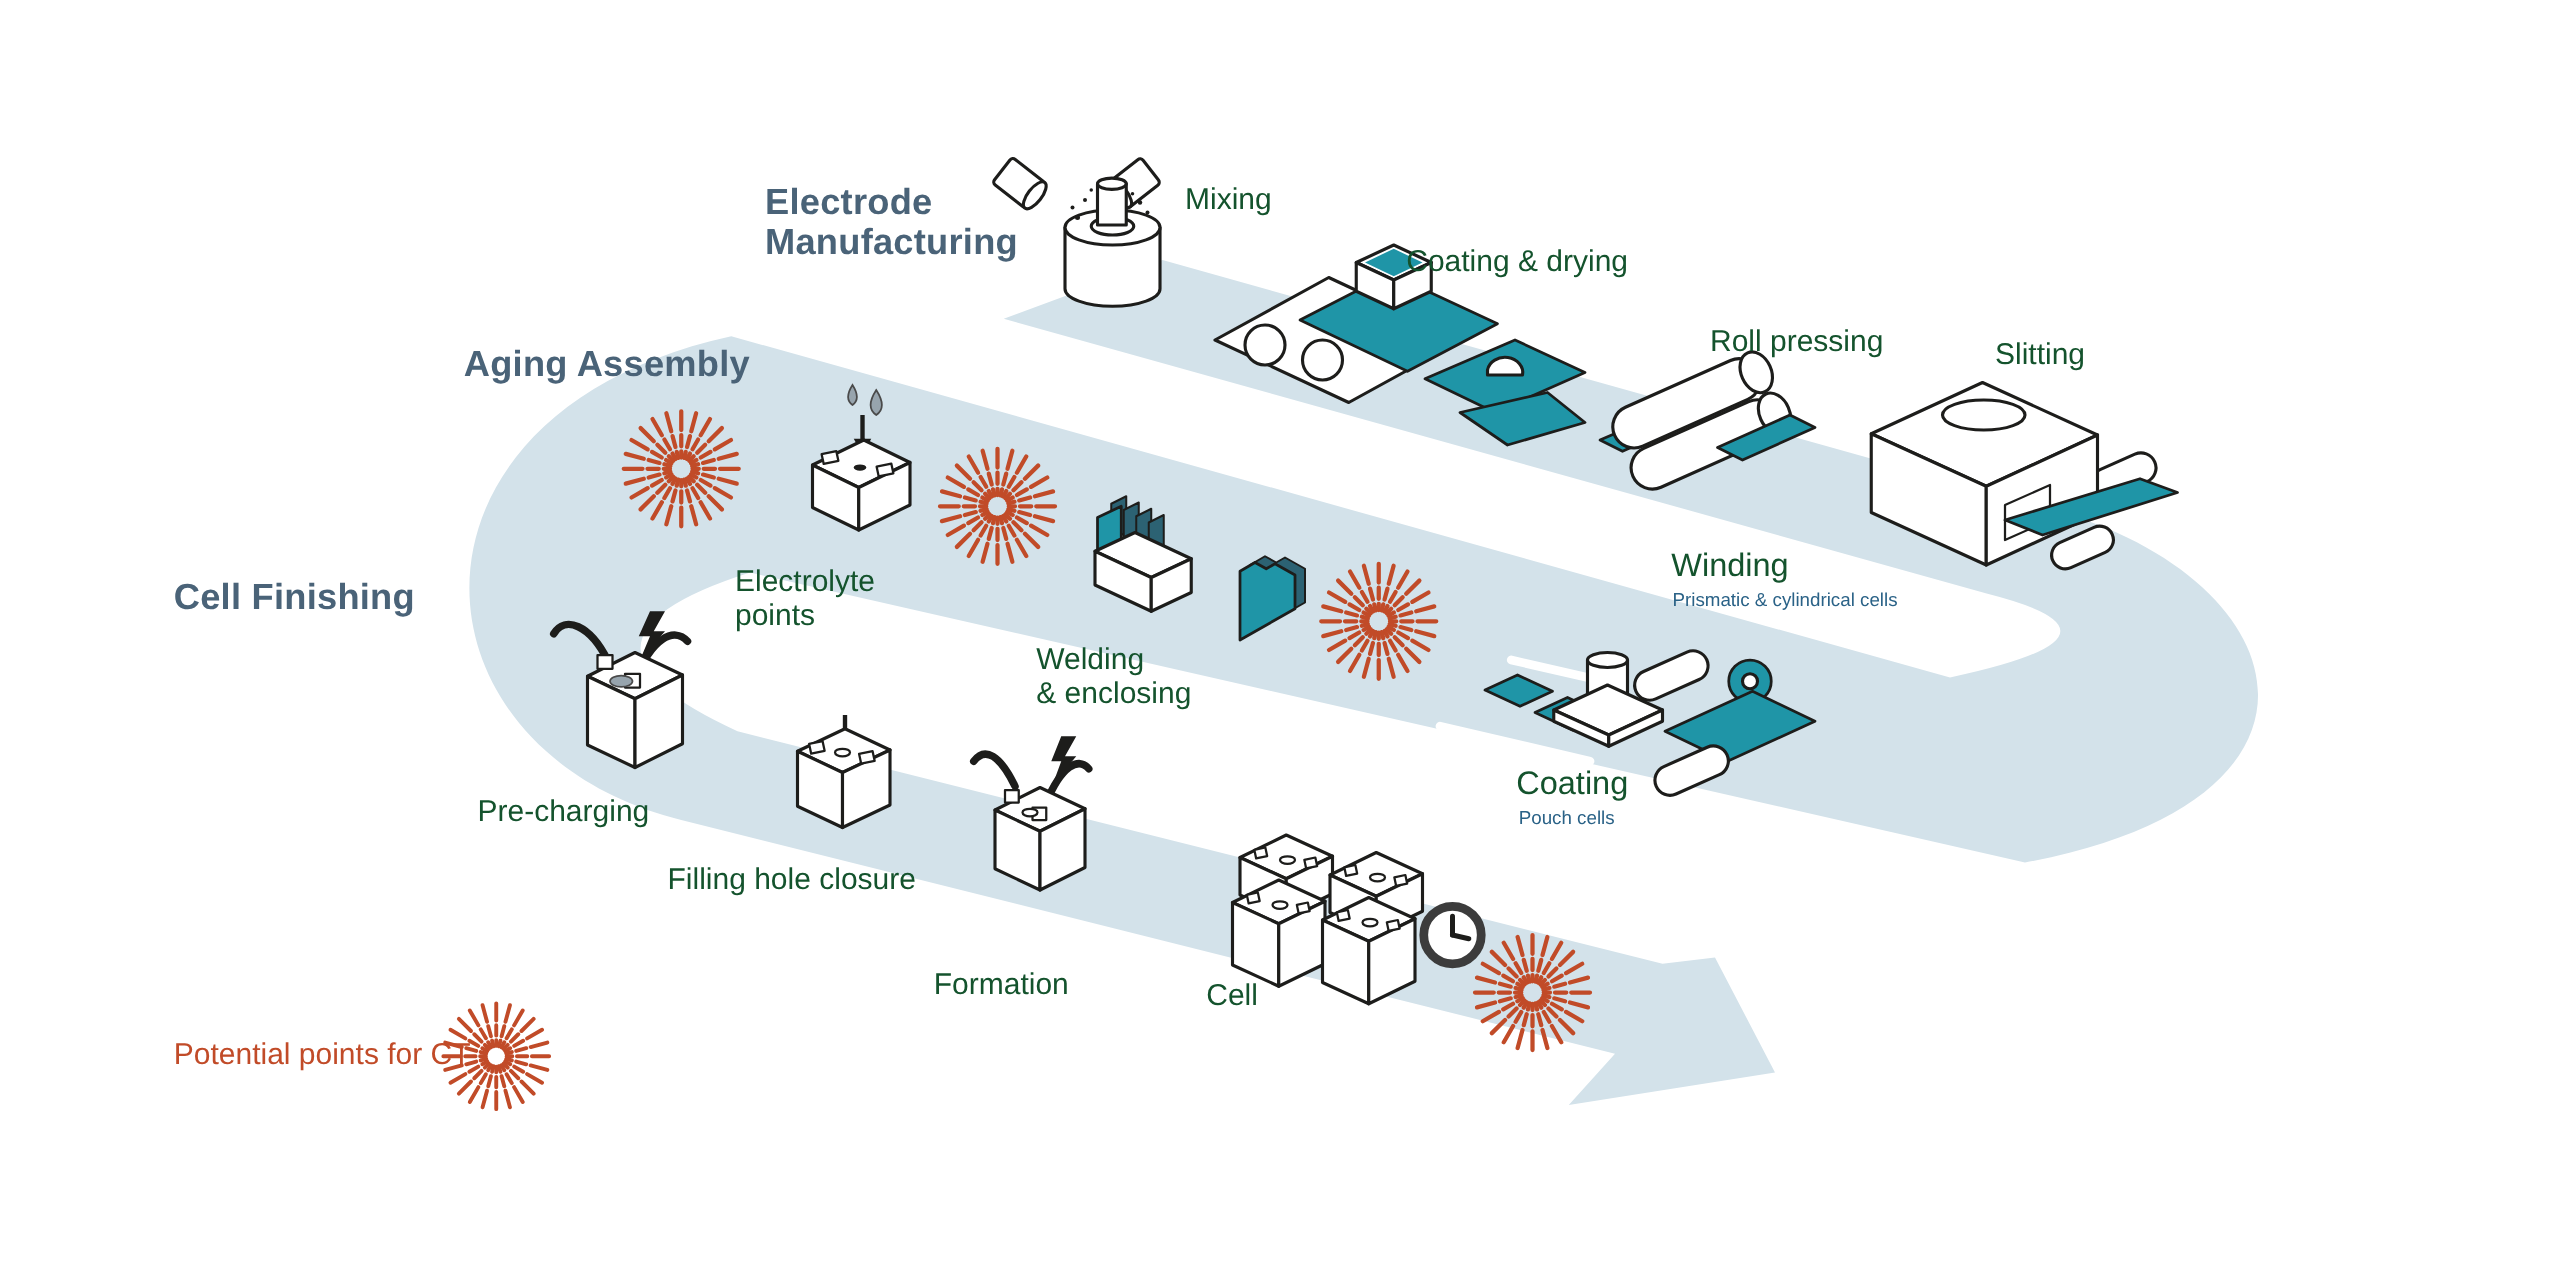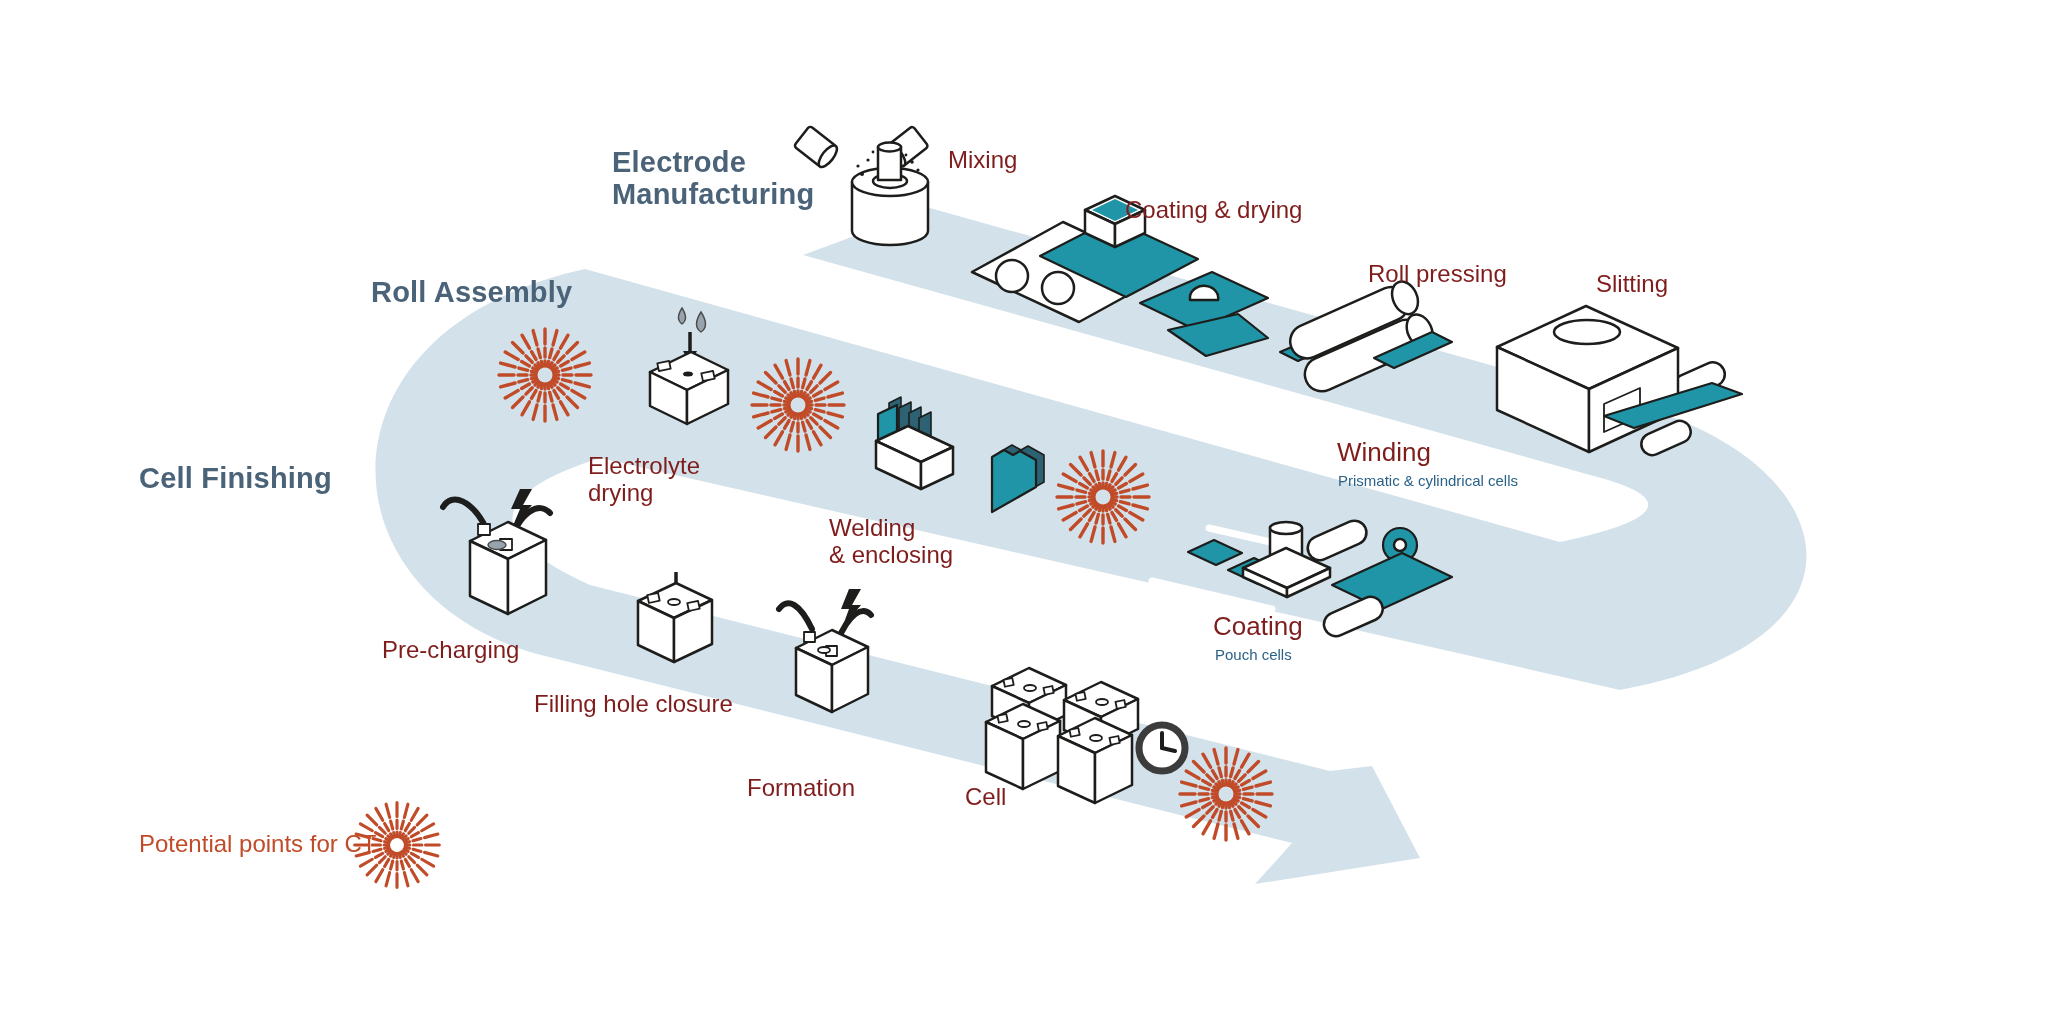--- a/index.html
+++ b/index.html
@@ -1,21 +1,21 @@
 <!DOCTYPE html>
 <html><head>
 <meta charset="utf-8">
 <style>
   html,body{margin:0;padding:0;background:#ffffff;}
   .stage{position:relative;width:2048px;height:1014px;overflow:hidden;background:#fff;
          font-family:"Liberation Sans","DejaVu Sans",sans-serif;}
   .stage svg.scene{position:absolute;left:0;top:0;}
   .txt{position:absolute;white-space:pre-line;}
   .h1{font-size:29px;font-weight:700;color:#4a6378;line-height:1.12;letter-spacing:.2px;}
-  .lbl{font-size:24px;color:#7f1d1d;line-height:1.14;}
+  .lbl{font-size:24px;color:#14532d;line-height:1.14;}
   .big{font-size:26px;}
   .sub{font-size:15px;font-weight:400;color:#2a6287;}
   .legendTxt{font-size:24px;color:#c14b28;}
   
   .band{fill:#d3e2ea;}
   .outl{fill:#ffffff;stroke:#1d1d1b;stroke-width:2.5;stroke-linejoin:round;}
   .thin{fill:#ffffff;stroke:#1d1d1b;stroke-width:1.8;stroke-linejoin:round;}
   .teal{fill:#1f95a7;stroke:#1d1d1b;stroke-width:2.2;stroke-linejoin:round;}
   .tealNL{fill:#1f95a7;stroke:none;}
   .tealDk{fill:#2c6273;stroke:#1d1d1b;stroke-width:1.6;stroke-linejoin:round;}
@@ -376,36 +376,36 @@
         <line x1="2.3" y1="-8.7" x2="11.9" y2="-44.4"></line>
         <line x1="4.5" y1="-7.8" x2="23.0" y2="-39.8"></line>
         <line x1="6.4" y1="-6.4" x2="32.5" y2="-32.5"></line>
         <line x1="7.8" y1="-4.5" x2="39.8" y2="-23.0"></line>
         <line x1="8.7" y1="-2.3" x2="44.4" y2="-11.9"></line>
       </g>
   </svg>
 
   <div class="txt h1" style="left:612px;top:146px">Electrode
 Manufacturing</div>
-  <div class="txt h1" style="left:371px;top:276px">Roll Assembly</div>
+  <div class="txt h1" style="left:371px;top:276px">Aging Assembly</div>
   <div class="txt h1" style="left:139px;top:462px">Cell Finishing</div>
 
   <div class="txt lbl" style="left:948px;top:146px">Mixing</div>
   <div class="txt lbl" style="left:1125px;top:196px">Coating &amp; drying</div>
   <div class="txt lbl" style="left:1368px;top:260px">Roll pressing</div>
   <div class="txt lbl" style="left:1596px;top:270px">Slitting</div>
 
   <div class="txt lbl big" style="left:1337px;top:438px">Winding</div>
   <div class="txt sub" style="left:1338px;top:472px">Prismatic &amp; cylindrical cells</div>
   <div class="txt lbl big" style="left:1213px;top:612px">Coating</div>
   <div class="txt sub" style="left:1215px;top:646px">Pouch cells</div>
 
   <div class="txt lbl" style="left:829px;top:514px">Welding
 &amp; enclosing</div>
   <div class="txt lbl" style="left:588px;top:452px">Electrolyte
-drying</div>
+points</div>
   <div class="txt lbl" style="left:382px;top:636px">Pre-charging</div>
   <div class="txt lbl" style="left:534px;top:690px">Filling hole closure</div>
   <div class="txt lbl" style="left:747px;top:774px">Formation</div>
   <div class="txt lbl" style="left:965px;top:783px">Cell</div>
 
   <div class="txt legendTxt" style="left:139px;top:830px">Potential points for CT</div>
 </div>
 
 </body></html>

